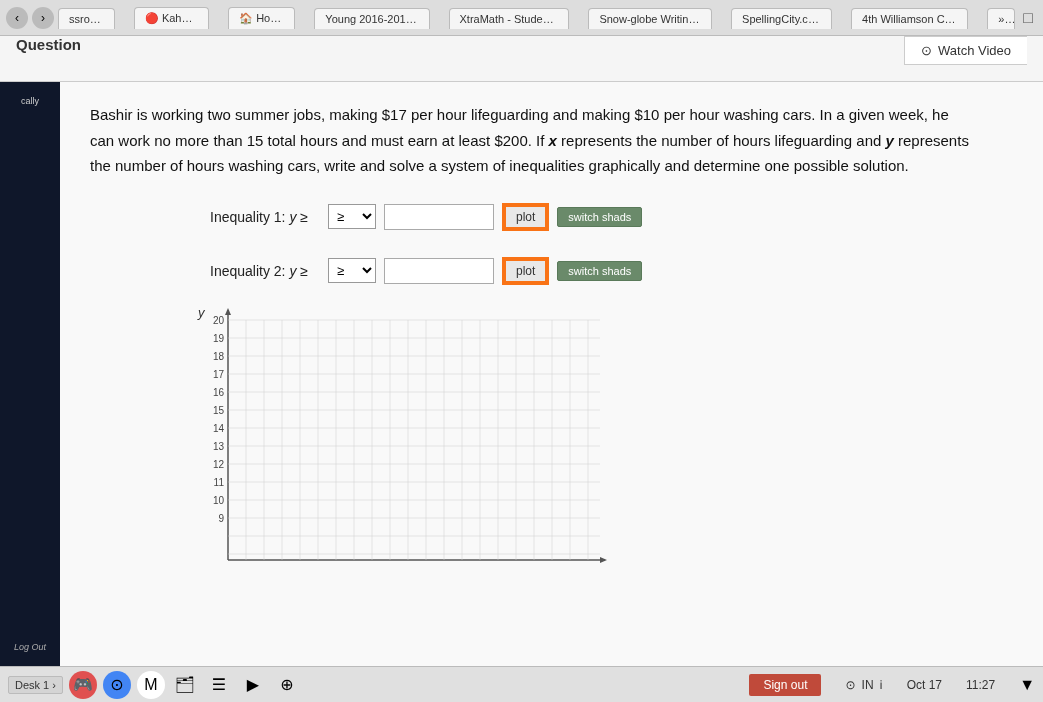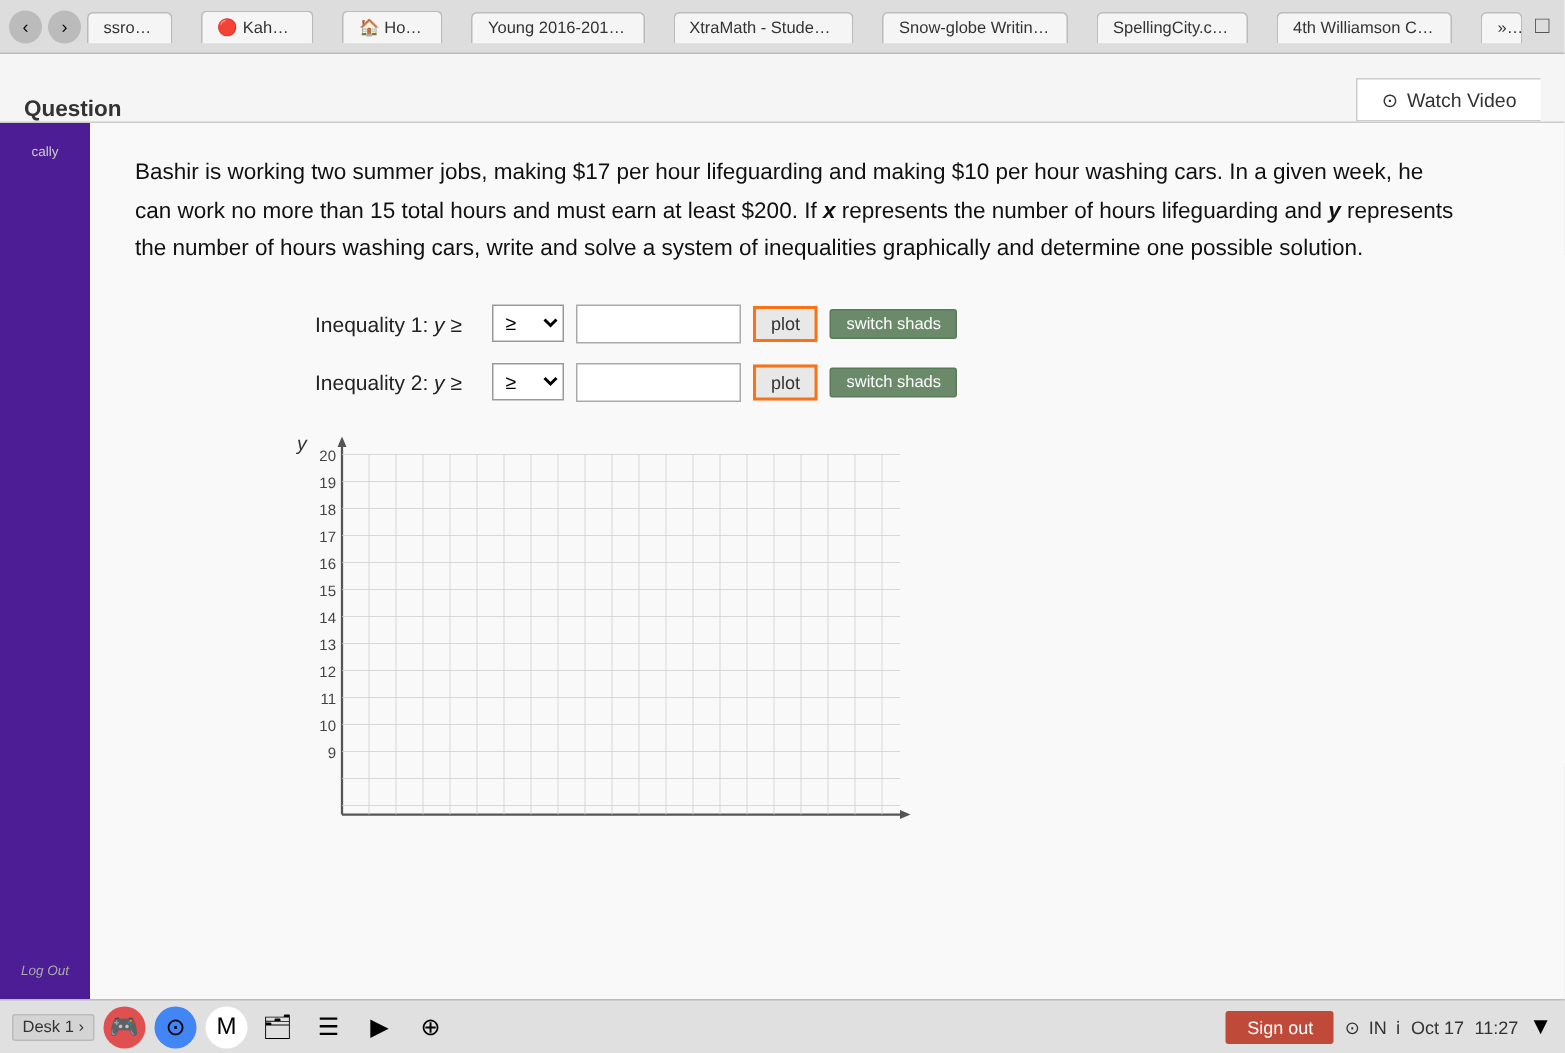--- a/index.html
+++ b/index.html
@@ -55,21 +55,21 @@
     }
     .new-tab-btn {
       background: none; border: none; cursor: pointer; font-size: 16px; color: #555; padding: 0 4px;
     }
 
     
     .app-header {
       background: #f5f5f5;
       border-bottom: 1px solid #ccc;
       display: flex;
-      align-items: flex-end;
+      align-items: flex-start;
       padding: 0 16px;
       height: 46px;
       justify-content: space-between;
     }
     .header-left {
       font-size: 15px;
       font-weight: 600;
       color: #333;
     }
     .header-right {
@@ -101,21 +101,21 @@
 
     
     .main-layout {
       display: flex;
       height: calc(702px - 36px - 46px - 36px);
     }
 
     
     .sidebar {
       width: 60px;
-      background: #4c1d95;
+      background: #0f172a;
       display: flex;
       flex-direction: column;
       align-items: center;
       padding-top: 10px;
       gap: 8px;
     }
     .sidebar-label {
       color: #ccc;
       font-size: 9px;
       text-align: center;
@@ -151,21 +151,21 @@
     }
     .problem-text .italic {
       font-style: italic;
       font-weight: 600;
     }
 
     
     .inequalities-section {
       display: flex;
       flex-direction: column;
-      gap: 13px;
+      gap: 26px;
       margin-left: 120px;
       margin-bottom: 20px;
     }
     .inequality-row {
       display: flex;
       align-items: center;
       gap: 8px;
     }
     .ineq-label {
       font-size: 14px;
@@ -185,21 +185,21 @@
     .ineq-input {
       border: 1px solid #aaa;
       background: #fff;
       width: 110px;
       height: 26px;
       padding: 2px 6px;
       font-size: 13px;
     }
     .plot-btn {
       background: #e8e8e8;
-      border: 2px solid #f97316;
+      border: 4px solid #f97316;
       padding: 3px 10px;
       font-size: 12px;
       cursor: pointer;
       color: #333;
     }
     .shade-btn {
       background: #6a8a6a;
       border: 1px solid #5a7a5a;
       padding: 3px 10px;
       font-size: 11px;
@@ -252,21 +252,21 @@
       border-radius: 50%;
       display: flex; align-items: center; justify-content: center;
       font-size: 16px;
       cursor: pointer;
       border: none;
       background: transparent;
     }
     .taskbar-right {
       display: flex;
       align-items: center;
-      gap: 7px;
+      gap: 24px;
     }
     .sign-out-btn {
       background: #c04a3a;
       color: white;
       border: none;
       padding: 4px 14px;
       font-size: 12px;
       cursor: pointer;
       border-radius: 2px;
     }

